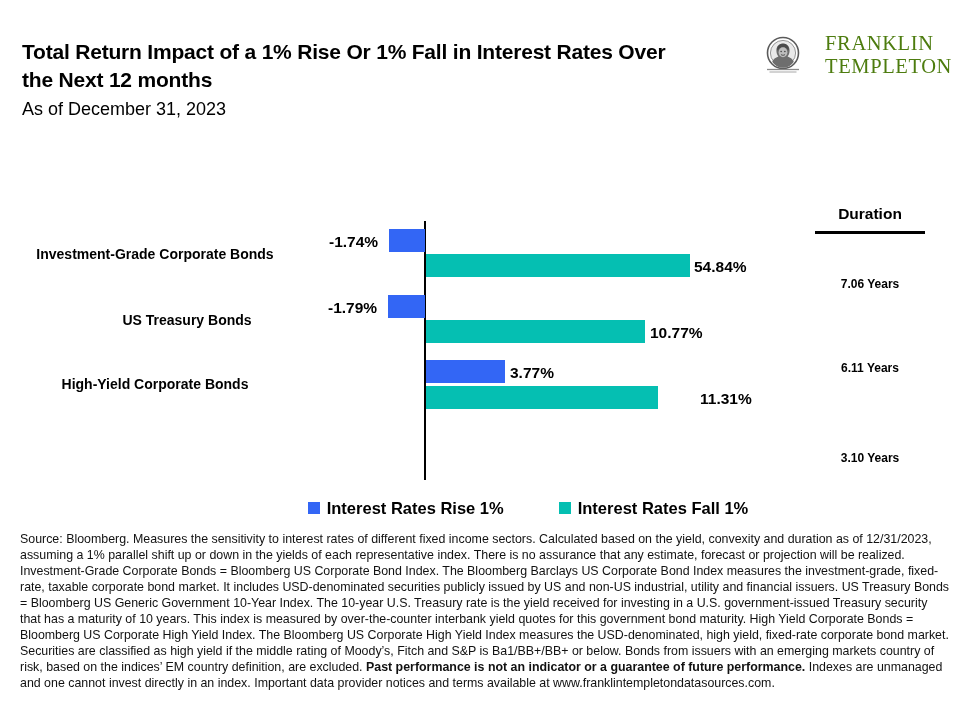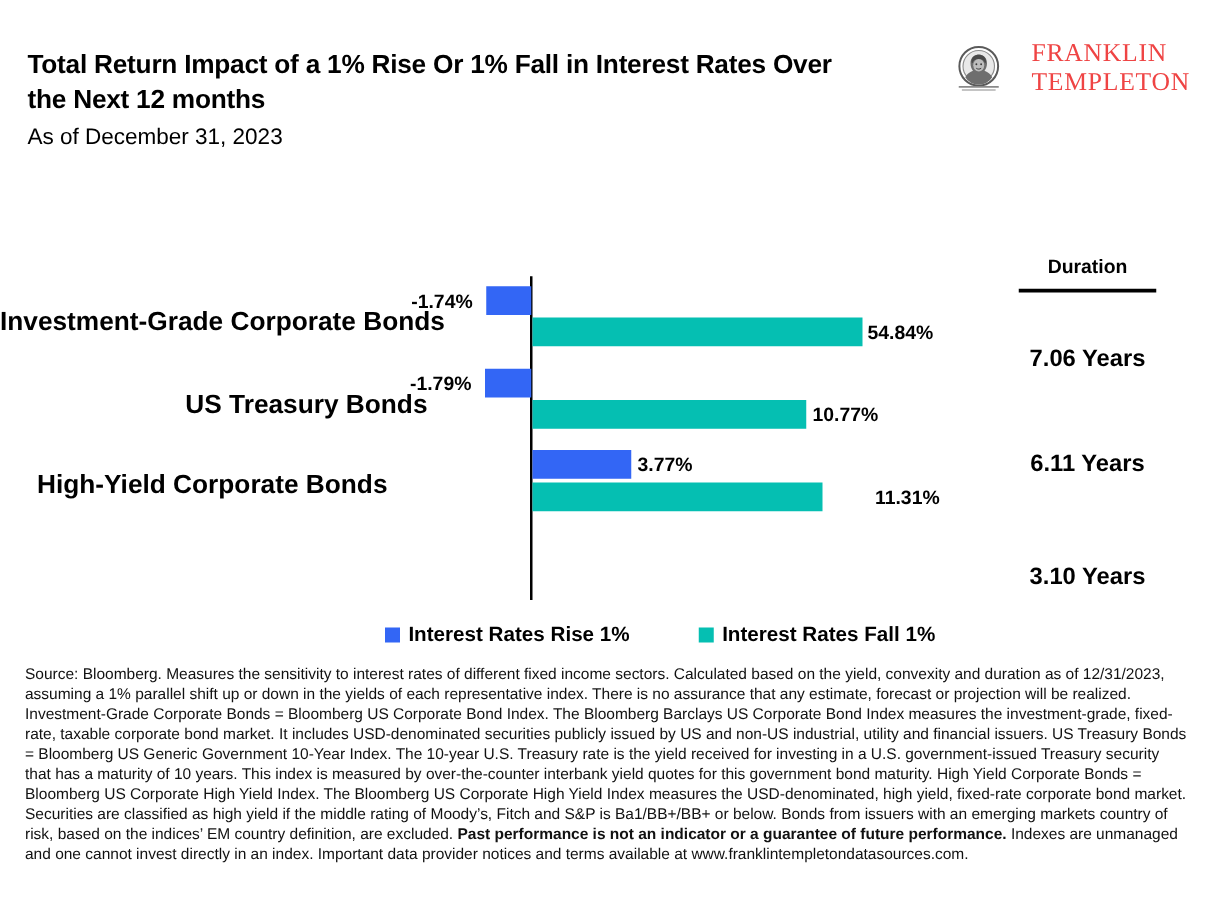--- a/index.html
+++ b/index.html
@@ -58,21 +58,21 @@
     width: 42px;
     height: 42px;
     position: relative;
     flex: 0 0 auto;
   }
   #logo-wordmark {
     font-family: "Liberation Serif", serif;
     font-size: 20.5px;
     line-height: 1.14;
     letter-spacing: 0.6px;
-    color: #ef4444;
+    color: #4d7c0f;
     white-space: nowrap;
     margin-left: 12px;
   }
 
   
   #plot {
     position: absolute;
     left: 0;
     top: 0;
     width: 968px;
@@ -100,24 +100,24 @@
     position: absolute;
     font-size: 15.5px;
     font-weight: bold;
     color: #000;
     white-space: nowrap;
     line-height: 1;
   }
 
   .cat-label {
     position: absolute;
-    font-size: 21px;
-    font-weight: bold;
-    color: #000;
-    text-align: right;
+    font-size: 14px;
+    font-weight: bold;
+    color: #000;
+    text-align: center;
     white-space: nowrap;
     line-height: 1;
   }
 
   
   #duration-col {
     position: absolute;
     left: 790px;
     top: 206px;
     width: 160px;
@@ -131,21 +131,21 @@
   #duration-rule {
     width: 110px;
     height: 3px;
     background: #000;
     margin: 9px auto 0 auto;
   }
   .duration-value {
     position: absolute;
     width: 160px;
     text-align: center;
-    font-size: 19px;
+    font-size: 12px;
     font-weight: bold;
     line-height: 1;
   }
 
   
   #legend {
     position: absolute;
     left: 0;
     top: 500px;
     width: 968px;

